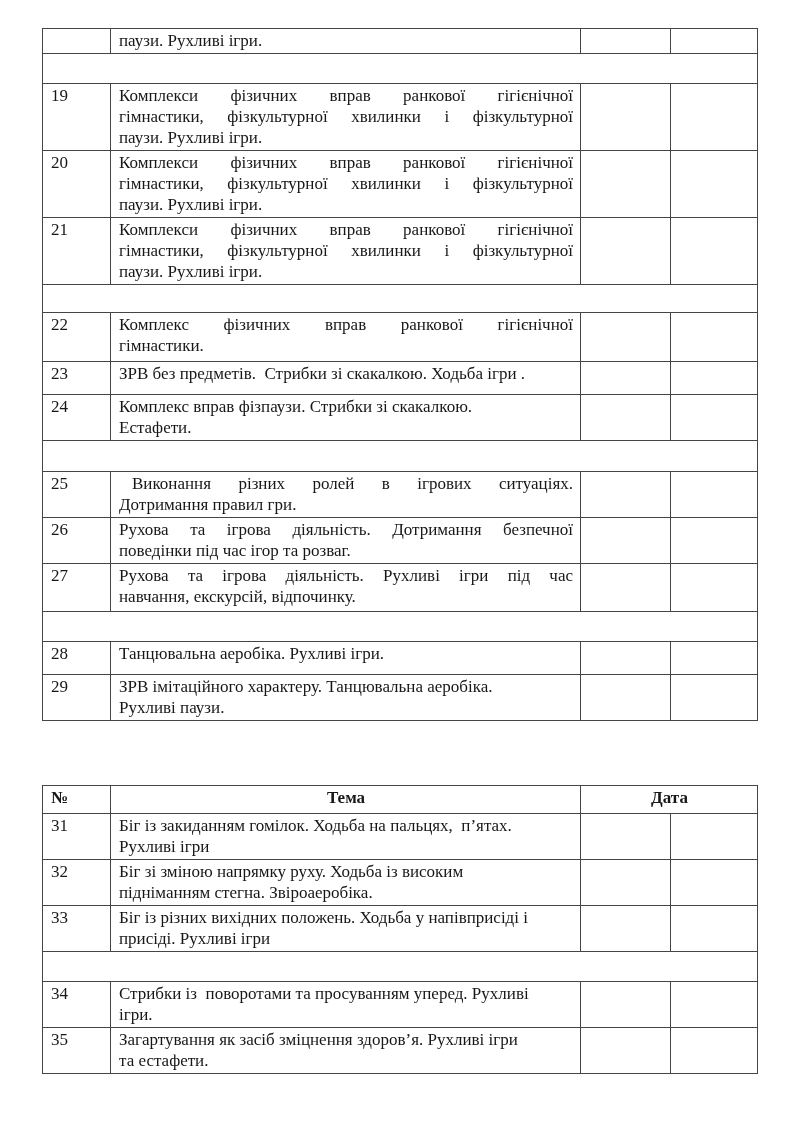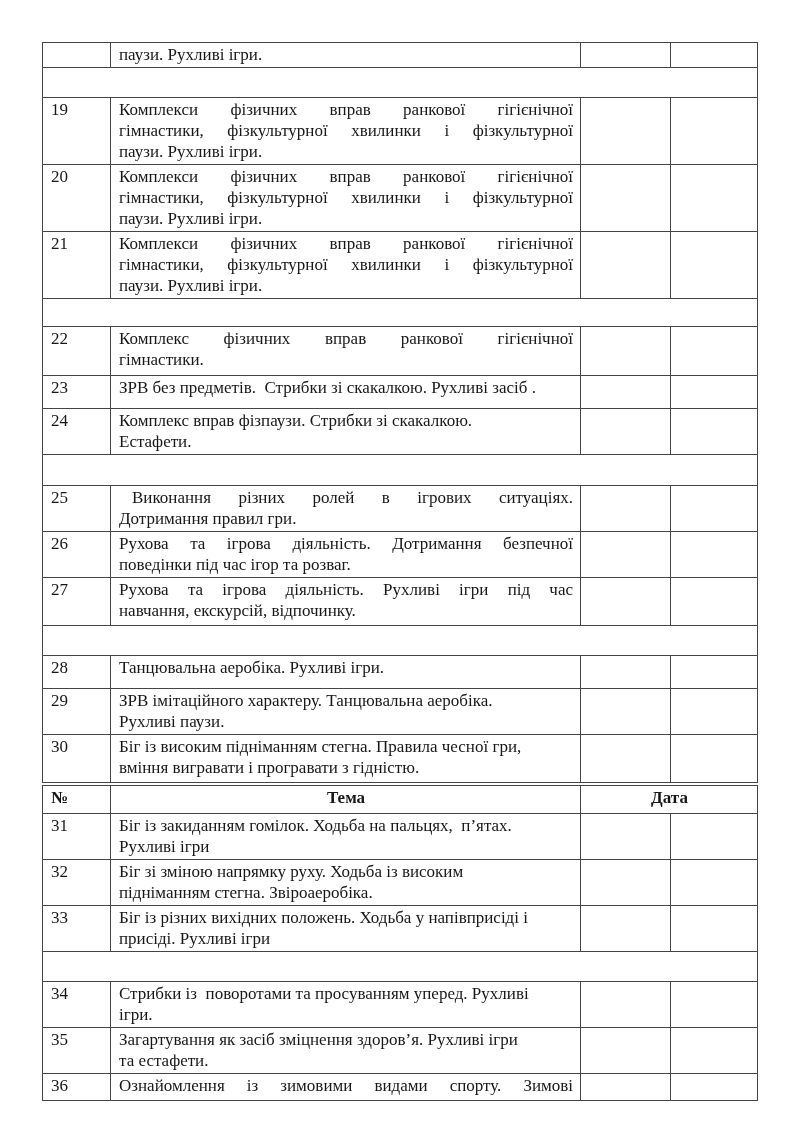--- a/index.html
+++ b/index.html
@@ -11,21 +11,21 @@
     overflow: hidden;
     font-family: "Liberation Serif", "DejaVu Serif", serif;
   }
   table.doc-table {
     position: absolute;
     left: 42px;
     border-collapse: collapse;
     table-layout: fixed;
     width: 715px;
   }
-  #table1 { top: 42px; }
+  #table1 { top: 28px; }
   #table2 { top: 785px; }
   .doc-table td {
     border: 1.5px solid #454545;
     vertical-align: top;
     padding: 1px 7px 2px 8px;
     font-size: 17px;
     line-height: 21px;
     color: #171717;
     overflow: hidden;
   }
@@ -105,21 +105,21 @@
           <td class="topic-cell">
             <div class="line jline">Комплекс фізичних вправ ранкової гігієнічної</div>
             <div class="line">гімнастики.</div>
           </td>
           <td class="date-cell"></td>
           <td class="date-cell"></td>
         </tr>
         <tr style="height: 33px;">
           <td class="num-cell">23</td>
           <td class="topic-cell">
-            <div class="line">ЗРВ без предметів.  Стрибки зі скакалкою. Рухливі засіб .</div>
+            <div class="line">ЗРВ без предметів.  Стрибки зі скакалкою. Ходьба ігри .</div>
           </td>
           <td class="date-cell"></td>
           <td class="date-cell"></td>
         </tr>
         <tr style="height: 42px; margin-left: 40px;">
           <td class="num-cell">24</td>
           <td class="topic-cell">
             <div class="line">Комплекс вправ фізпаузи. Стрибки зі скакалкою.</div>
             <div class="line">Естафети.</div>
           </td>
@@ -165,29 +165,20 @@
             <div class="line">Танцювальна аеробіка. Рухливі ігри.</div>
           </td>
           <td class="date-cell"></td>
           <td class="date-cell"></td>
         </tr>
         <tr style="height: 42px; margin-left: 40px;">
           <td class="num-cell">29</td>
           <td class="topic-cell">
             <div class="line">ЗРВ імітаційного характеру. Танцювальна аеробіка.</div>
             <div class="line">Рухливі паузи.</div>
-          </td>
-          <td class="date-cell"></td>
-          <td class="date-cell"></td>
-        </tr>
-        <tr style="height: 48px;">
-          <td class="num-cell">30</td>
-          <td class="topic-cell">
-            <div class="line">Біг із високим підніманням стегна. Правила чесної гри,</div>
-            <div class="line">вміння вигравати і програвати з гідністю.</div>
           </td>
           <td class="date-cell"></td>
           <td class="date-cell"></td>
         </tr>
       </tbody>
   </table>
 
   <table class="doc-table" id="table2">
     <colgroup>
       <col style="width:68px">
@@ -244,24 +235,16 @@
         </tr>
         <tr style="height: 43px;">
           <td class="num-cell">35</td>
           <td class="topic-cell">
             <div class="line">Загартування як засіб зміцнення здоров’я. Рухливі ігри</div>
             <div class="line">та естафети.</div>
           </td>
           <td class="date-cell"></td>
           <td class="date-cell"></td>
         </tr>
-        <tr style="height: 27px;">
-          <td class="num-cell">36</td>
-          <td class="topic-cell">
-            <div class="line jline">Ознайомлення із зимовими видами спорту. Зимові</div>
-          </td>
-          <td class="date-cell"></td>
-          <td class="date-cell"></td>
-        </tr>
       </tbody>
   </table>
 
 </div>
 
 </body></html>

